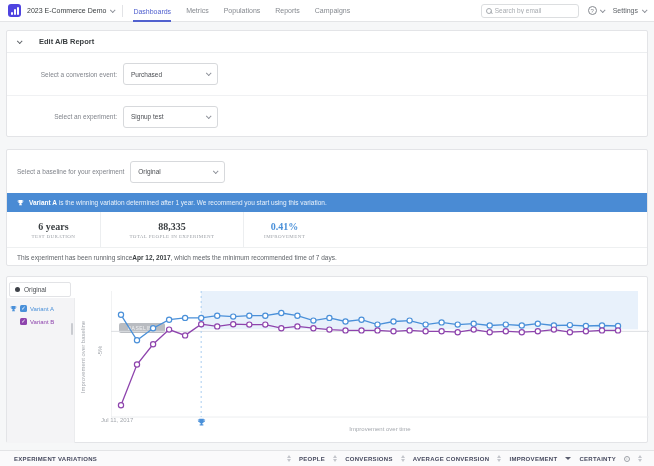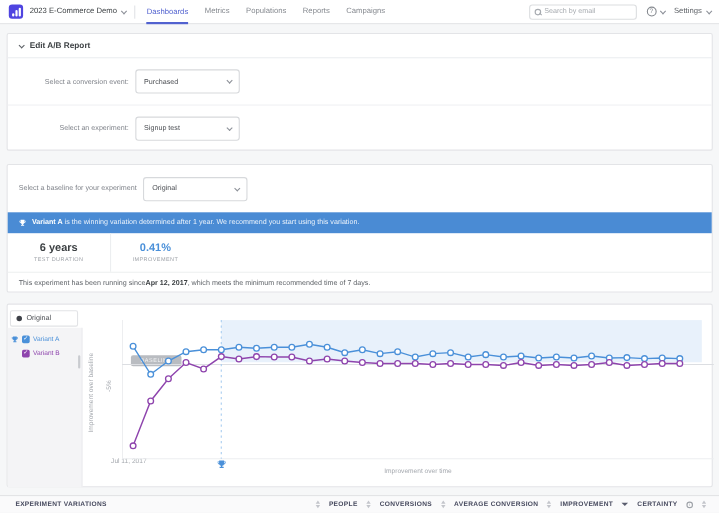--- a/index.html
+++ b/index.html
@@ -34,40 +34,40 @@
   .searchbox input::placeholder { color:#a7abb0; }
   .help { display:flex; align-items:center; gap:3px; }
   .help-circle { width:9px; height:9px; border-radius:50%; border:1px solid #85898f; font-size:6px;
                color:#85898f; display:flex; align-items:center; justify-content:center; }
   .settings { font-size:7px; color:#5f6368; display:flex; align-items:center; gap:4px; }
 
   
   .card { position:absolute; left:6px; width:642px; background:#fff; border:1px solid #e3e4e7; border-radius:2px; }
   .card-edit { top:30px; height:107px; }
   .edit-header { height:22px; border-bottom:1px solid #eceef0; display:flex; align-items:center;
-                 gap:6px; padding:0 10px; }
+                 gap:18px; padding:0 10px; }
   .caret-dn { width:4px; height:4px; border-right:1.2px solid #5f6368; border-bottom:1.2px solid #5f6368;
               transform:rotate(45deg) translateY(-1px); }
   .edit-title { font-size:7.5px; font-weight:bold; color:#3c4043; }
   .form-row { height:42px; display:flex; align-items:center; }
   .form-row + .form-row { border-top:1px solid #f0f1f3; }
   .form-label { width:110px; text-align:right; font-size:6.5px; color:#80848b; }
   .select { margin-left:6px; width:95px; height:22px; border:1px solid #d7d9dc; border-radius:3px;
             background:#fff; display:flex; align-items:center; justify-content:space-between;
             padding:0 7px; cursor:pointer; }
   .select .val { font-size:6.5px; color:#4a4d52; }
 
   .card-report { top:149px; height:117px; }
   .baseline-row { height:43px; display:flex; align-items:center; padding-left:10px; }
   .baseline-row .form-label { width:auto; text-align:left; }
   .banner { height:19px; background:#4a8bd4; display:flex; align-items:center; gap:5px; padding:0 10px; }
   .banner-text { font-size:6.5px; color:#eaf2fb; }
   .banner-text b { color:#fff; }
   .stats { height:36px; display:flex; border-bottom:1px solid #eef0f1; }
-  .stat { display:flex; flex-direction:column; align-items:center; justify-content:center; gap:2px; }
+  .stat { display:flex; flex-direction:column; align-items:center; justify-content:center; gap:2px;font-family:Liberation Serif, serif; }
   .stat + .stat { border-left:1px solid #eceef0; }
   .stat .v { font-size:10px; font-weight:bold; color:#3c4043; }
   .stat.accent .v { color:#4a90d9; }
   .stat .l { font-size:5px; color:#9ea2a8; letter-spacing:.4px; display:flex; align-items:center; gap:2px; }
   .s0{width:14.5%;} .s1{width:22.4%;} .s2{width:26.3%;} .s3{width:12.8%;} .s4{width:24%;}
   .info-i { width:6px; height:6px; border-radius:50%; border:1px solid #9ea2a8; font-size:4px;
             display:inline-flex; align-items:center; justify-content:center; color:#9ea2a8; font-style:normal; }
   .note { height:18px; display:flex; align-items:center; padding-left:10px; font-size:6.5px; color:#5f6368; }
   .note b { color:#3c4043; }
 
@@ -194,20 +194,24 @@
     <div class="banner">
       <svg class="trophy" viewBox="0 0 16 14" fill="#ffffff">
           <use href="#trophy-shape"></use>
         </svg>
       <span class="banner-text"><b>Variant A</b><span> is the winning variation determined after 1 year. We recommend you start using this variation.</span></span>
     </div>
     <div class="stats">
       <div class="stat s0">
         <span class="v">6 years</span>
         <span class="l">TEST DURATION</span>
+      </div>
+      <div class="stat s1">
+        <span class="v">88,335</span>
+        <span class="l">TOTAL PEOPLE IN EXPERIMENT</span>
       </div>
       <div class="stat s3 accent">
         <span class="v">0.41%</span>
         <span class="l">IMPROVEMENT</span>
       </div>
     </div>
     <div class="note">
       <span>This experiment has been running since </span>
         <b>Apr 12, 2017</b>
         <span>, which meets the minimum recommended time of 7 days.</span>

